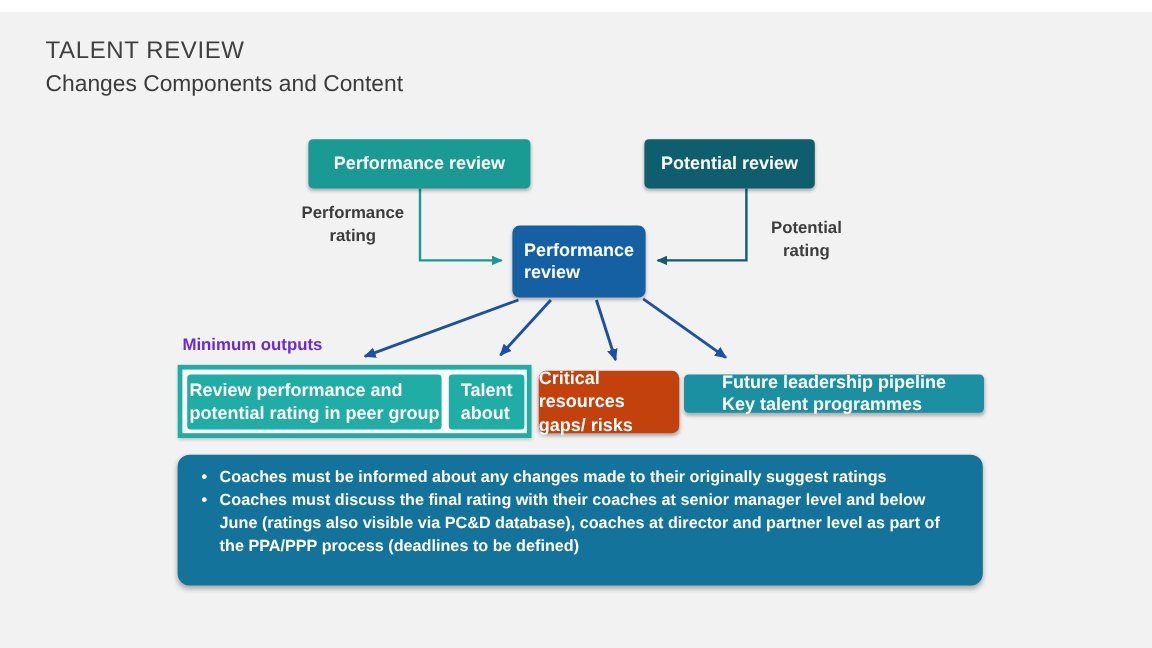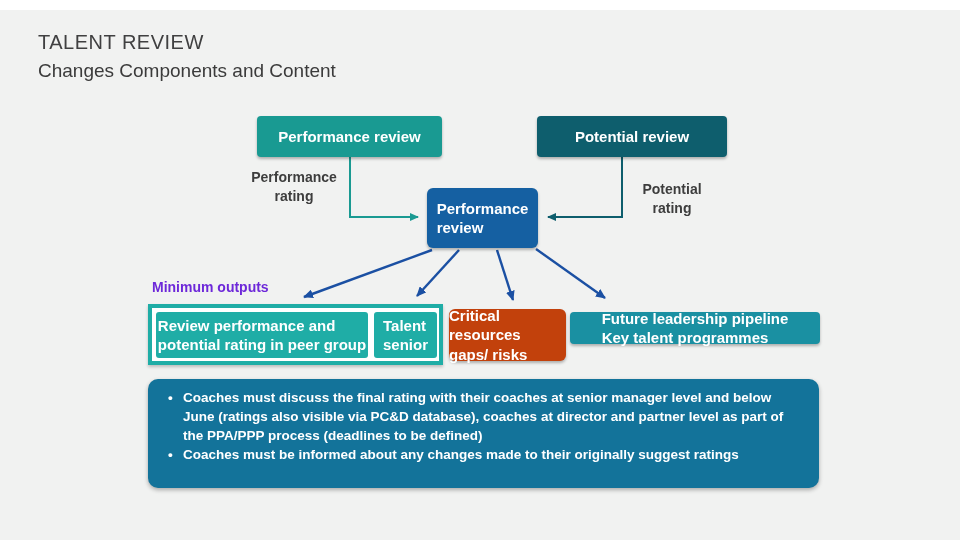--- a/index.html
+++ b/index.html
@@ -19,21 +19,21 @@
     font-size:19px;font-weight:400;color:#3b3b3b;
   }
   .dbox{
     position:absolute;display:flex;align-items:center;justify-content:center;
     color:#fff;font-weight:700;text-align:left;
     border-radius:4px;white-space:pre-line;line-height:1.28;
     box-shadow:0 2px 3px rgba(0,0,0,.28);
     font-size:15px;
   }
   .topbox-perf{left:257px;top:116px;width:185px;height:41px;background:#199a92;}
-  .topbox-pot{left:537px;top:116px;width:190px;height:41px;background:#0e5e6d;}
+  .topbox-pot{left:537px;top:116px;width:142px;height:41px;background:#0e5e6d;}
   .center-box{left:427px;top:188px;width:111px;height:60px;background:#1560a2;border-radius:6px;font-size:15px;}
   .side-label{
     position:absolute;font-size:14px;font-weight:700;color:#3d3d3d;
     text-align:center;white-space:pre-line;line-height:1.35;
   }
   .label-perf{left:246px;top:168px;width:96px;}
   .label-pot{left:627px;top:180px;width:90px;}
   .min-outputs{
     position:absolute;left:152px;top:279px;
     font-size:14px;font-weight:700;color:#6d28d9;text-align:center;
@@ -101,24 +101,24 @@
 
 <div class="dbox center-box">Performance
 review</div>
 
 <div class="min-outputs">Minimum outputs</div>
 <div class="bracket"></div>
 
 <div class="dbox out1">Review performance and
 potential rating in peer group</div>
 <div class="dbox out2">Talent
-senior</div>
+about</div>
 <div class="dbox out3">Critical resources
 gaps/ risks</div>
 <div class="dbox out4">Future  leadership pipeline
 Key talent programmes</div>
 
 <div class="note-box">
   <ul class="note-list">
+    <li>Coaches must be informed about any changes made to their originally suggest  ratings</li>
     <li>Coaches must discuss the final rating with their coaches at senior manager level and below June (ratings also visible via PC&amp;D database), coaches at director and partner level as part of the PPA/PPP process (deadlines to be defined)</li>
-    <li>Coaches must be informed about any changes made to their originally suggest  ratings</li>
   </ul>
 </div>
 
 </body></html>

